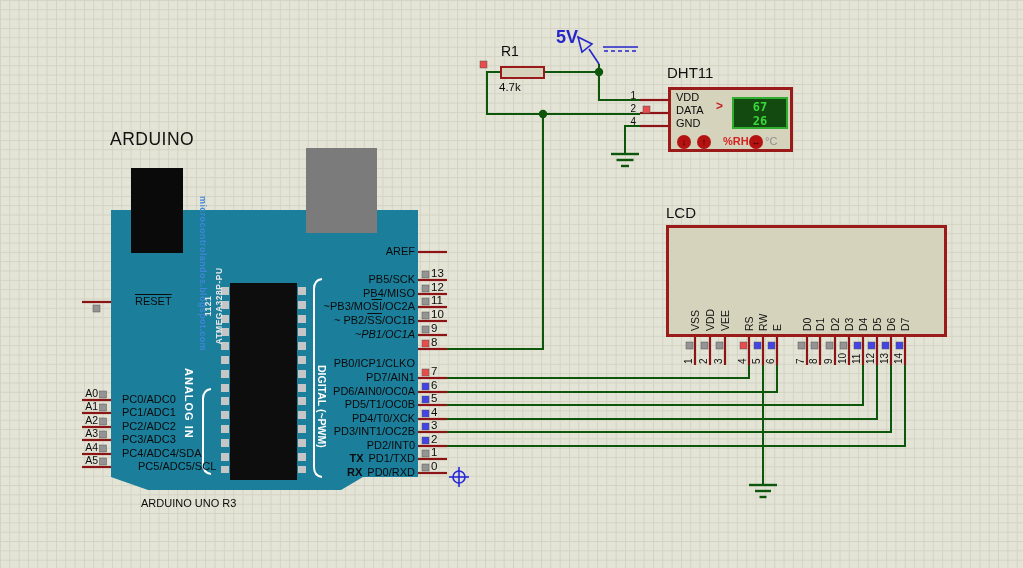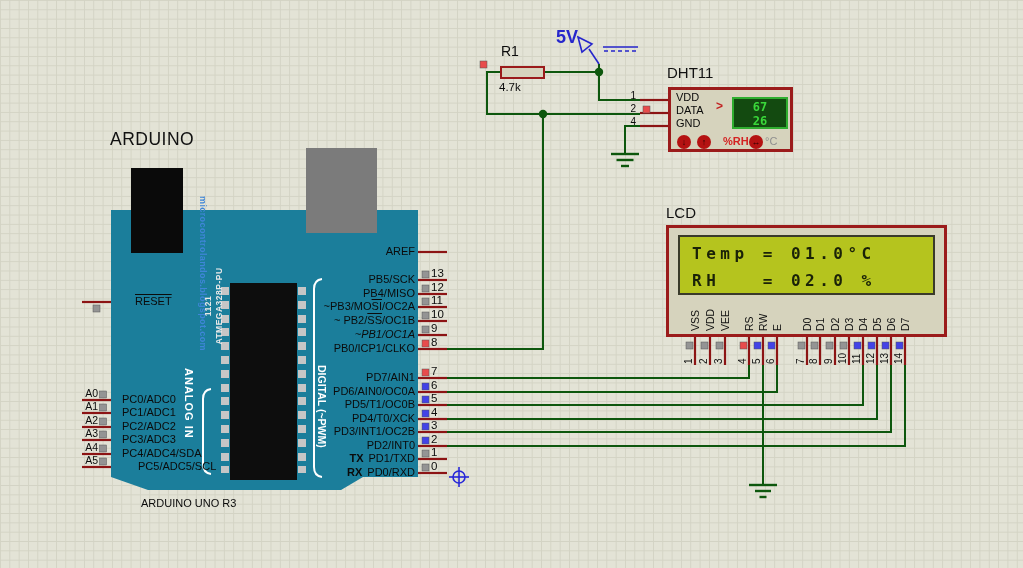--- a/index.html
+++ b/index.html
@@ -227,21 +227,21 @@
   <div class="abs anum" style="top:427px;">A3</div>
   <div class="abs anum" style="top:441px;">A4</div>
   <div class="abs anum" style="top:454px;">A5</div>
 
   <div class="abs rlabel" style="top:245px;">AREF</div>
   <div class="abs rlabel" style="top:273px;"><span>PB5/SCK</span></div>
   <div class="abs rlabel" style="top:287px;"><span>PB4/MISO</span></div>
   <div class="abs rlabel" style="top:300px;"><span>~PB3/MO</span><span class="ovl">SI</span><span>/OC2A</span></div>
   <div class="abs rlabel" style="top:314px;"><span>~ PB2/</span><span class="ovl">SS</span><span>/OC1B</span></div>
   <div class="abs rlabel" style="top:328px;font-style:italic;"><span>~PB1/OC1A</span></div>
-  <div class="abs rlabel" style="top:342px;"><span>PB0/ICP1/CLKO</span></div>
+  <div class="abs rlabel" style="top:357px;"><span>PB0/ICP1/CLKO</span></div>
   <div class="abs rlabel" style="top:371px;"><span>PD7/AIN1</span></div>
   <div class="abs rlabel" style="top:385px;"><span>PD6/AIN0/OC0A</span></div>
   <div class="abs rlabel" style="top:398px;"><span>PD5/T1/OC0B</span></div>
   <div class="abs rlabel" style="top:412px;"><span>PD4/T0/XCK</span></div>
   <div class="abs rlabel" style="top:425px;"><span>PD3/INT1/OC2B</span></div>
   <div class="abs rlabel" style="top:439px;"><span>PD2/INT0</span></div>
   <div class="abs rlabel" style="top:452px;"><span class="pfx">TX</span><span>PD1/TXD</span></div>
   <div class="abs rlabel" style="top:466px;"><span class="pfx">RX</span><span>PD0/RXD</span></div>
 
   <div class="abs rnum" style="top:267px;">13</div>
@@ -279,26 +279,20 @@
     <div>26</div>
   </div>
   <div class="abs dhtbtn" style="left:677px;top:135px;">↓</div>
   <div class="abs dhtbtn" style="left:697px;top:135px;">↑</div>
   <div class="abs" style="left:723px;top:135px;color:#d42222;font-weight:bold;font-size:11px;">%RH</div>
   <div class="abs dhtbtn" style="left:749px;top:135px;">↔</div>
   <div class="abs" style="left:765px;top:135px;color:#8f8f8f;font-size:11px;">°C</div>
 
   <div class="abs comp-title" style="left:666px;top:204px;">LCD</div>
   <div class="abs compbox" style="left:666px;top:225px;width:281px;height:112px;"></div>
-  <div class="abs" id="lcd-screen">
-    <div class="inner">
-      <div class="lcdline">Temp = 01.0°C</div>
-      <div class="lcdline">RH   = 02.0 %</div>
-    </div>
-  </div>
 
   <div class="abs lcdpinlbl rot-ccw" style="left:689px;top:331px;">VSS</div>
   <div class="abs lcdpinlbl rot-ccw" style="left:704px;top:331px;">VDD</div>
   <div class="abs lcdpinlbl rot-ccw" style="left:719px;top:331px;">VEE</div>
   <div class="abs lcdpinlbl rot-ccw" style="left:743px;top:331px;">RS</div>
   <div class="abs lcdpinlbl rot-ccw" style="left:757px;top:331px;">RW</div>
   <div class="abs lcdpinlbl rot-ccw" style="left:771px;top:331px;">E</div>
   <div class="abs lcdpinlbl rot-ccw" style="left:801px;top:331px;">D0</div>
   <div class="abs lcdpinlbl rot-ccw" style="left:814px;top:331px;">D1</div>
   <div class="abs lcdpinlbl rot-ccw" style="left:829px;top:331px;">D2</div>

